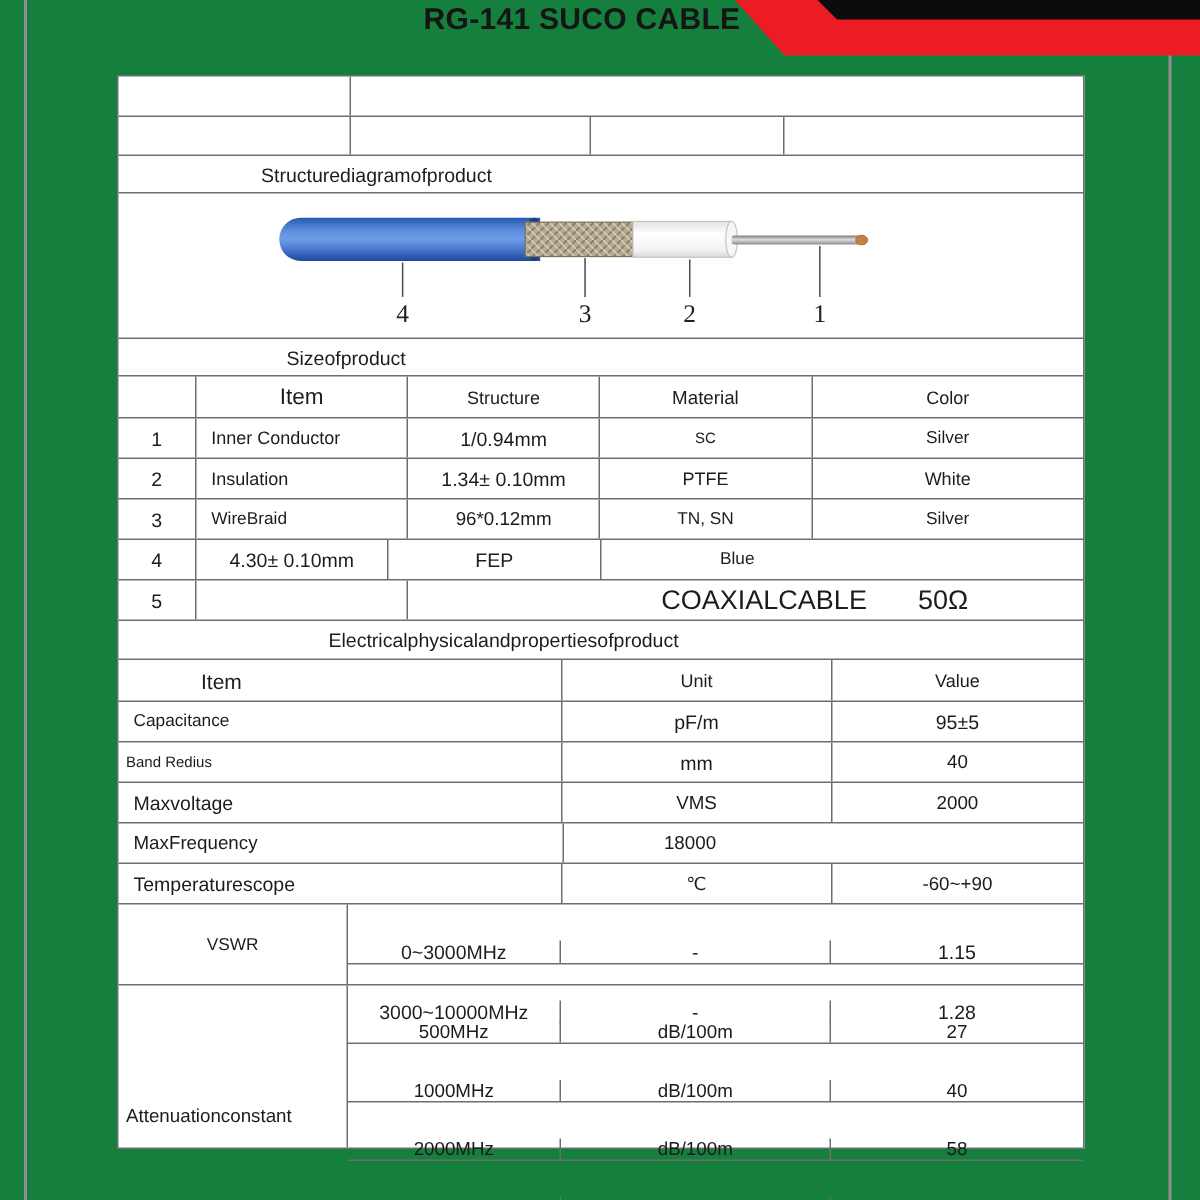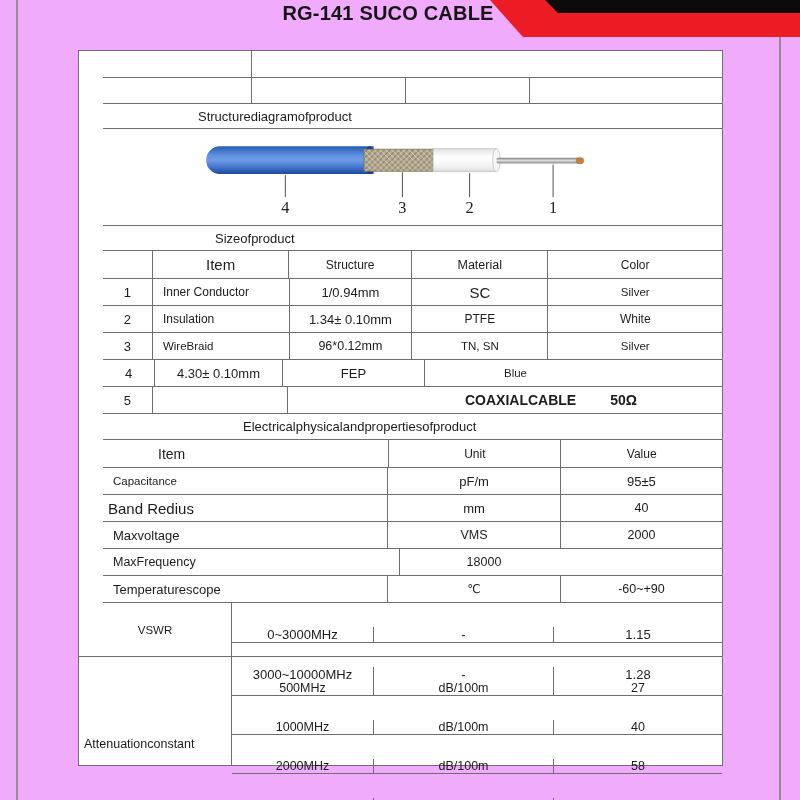--- a/index.html
+++ b/index.html
@@ -1,65 +1,65 @@
 <!DOCTYPE html>
 <html><head>
 <meta charset="utf-8">
 <style>
   html,body{margin:0;padding:0;background:#ffffff;}
   .page{
-    position:relative;width:800px;height:800px;background:#f0abfc;
+    position:relative;width:800px;height:800px;background:#15803d;
     overflow:hidden;font-family:"Liberation Sans","DejaVu Sans",sans-serif;
     color:#1c1c1c;
   }
   .page-rule{position:absolute;top:0;width:2px;height:800px;background:#8f8f8f;z-index:1;}
   .rule-left{left:16px;}
   .rule-right{left:779px;}
   .banner{position:absolute;top:0;left:0;z-index:2;}
   .doc-title{
     position:absolute;left:128px;top:2px;width:520px;text-align:center;
     font-size:20px;font-weight:700;color:#151515;letter-spacing:.2px;z-index:3;
   }
   .doc{
     position:absolute;left:78px;top:50px;width:645px;
     border:1.4px solid #6e6e6e;box-sizing:border-box;background:#fff;z-index:1;
   }
-  .trow{display:flex;box-sizing:border-box;border-bottom:1.4px solid #6e6e6e;margin-left:24px;}
+  .trow{display:flex;box-sizing:border-box;border-bottom:1.4px solid #6e6e6e;}
   .cell{
     box-sizing:border-box;border-right:1.4px solid #6e6e6e;
     display:flex;align-items:center;justify-content:center;overflow:hidden;
   }
   .cell.last{border-right:none;}
   .cell.left{justify-content:flex-start;padding-left:10px;}
   
   .w52{width:52px}.w142{width:142px}.w128{width:128px}.w181{width:181px}
   .w155{width:155px}.w161{width:161px}.w129{width:129px}.w200{width:200px}
   .w297{width:297px}.w180{width:180px}.w168{width:168px}.w490{width:490px}
   .w451{width:451px}.grow{flex:1}
   
   .h25{height:25px}.h26{height:26px}.h27{height:27px}.h28{height:28px}
   .h54{height:54px}.h97{height:97px}.h108{height:108px}
   
-  .fs11{font-size:15px}.fs115{font-size:11.5px}.fs12{font-size:12px}
+  .fs11{font-size:10px}.fs115{font-size:11.5px}.fs12{font-size:12px}
   .fs125{font-size:12.5px}.fs13{font-size:13px}.fs14{font-size:14px}
   .fs15{font-size:15px}
   .sec-head{justify-content:flex-start;font-size:13px;}
   .ind95{padding-left:95px}.ind112{padding-left:112px}.ind140{padding-left:140px}
   .merged-block{display:flex;box-sizing:border-box;}
   .merged-label{
     box-sizing:border-box;border-right:1.4px solid #6e6e6e;
     display:flex;align-items:center;justify-content:center;
   }
   .merged-label.bottom{align-items:flex-end;justify-content:flex-start;
     padding:0 0 14px 5px;}
   .sub-col{display:flex;flex-direction:column;flex:1;}
   .sub-row{display:flex;box-sizing:border-box;height:27px;
     border-bottom:1.4px solid #6e6e6e;margin-top:24px;}
   .sub-row.no-bb{border-bottom:none;}
-  .coax-cell{padding-left:92px;font-size:14px;font-weight:bold;}
+  .coax-cell{padding-left:92px;font-size:18px;}
   .coax-gap{display:inline-block;width:34px;}
 </style>
 </head>
 <body>
 
 <div class="page">
 
   <div class="page-rule rule-left"></div>
   <div class="page-rule rule-right"></div>
 

